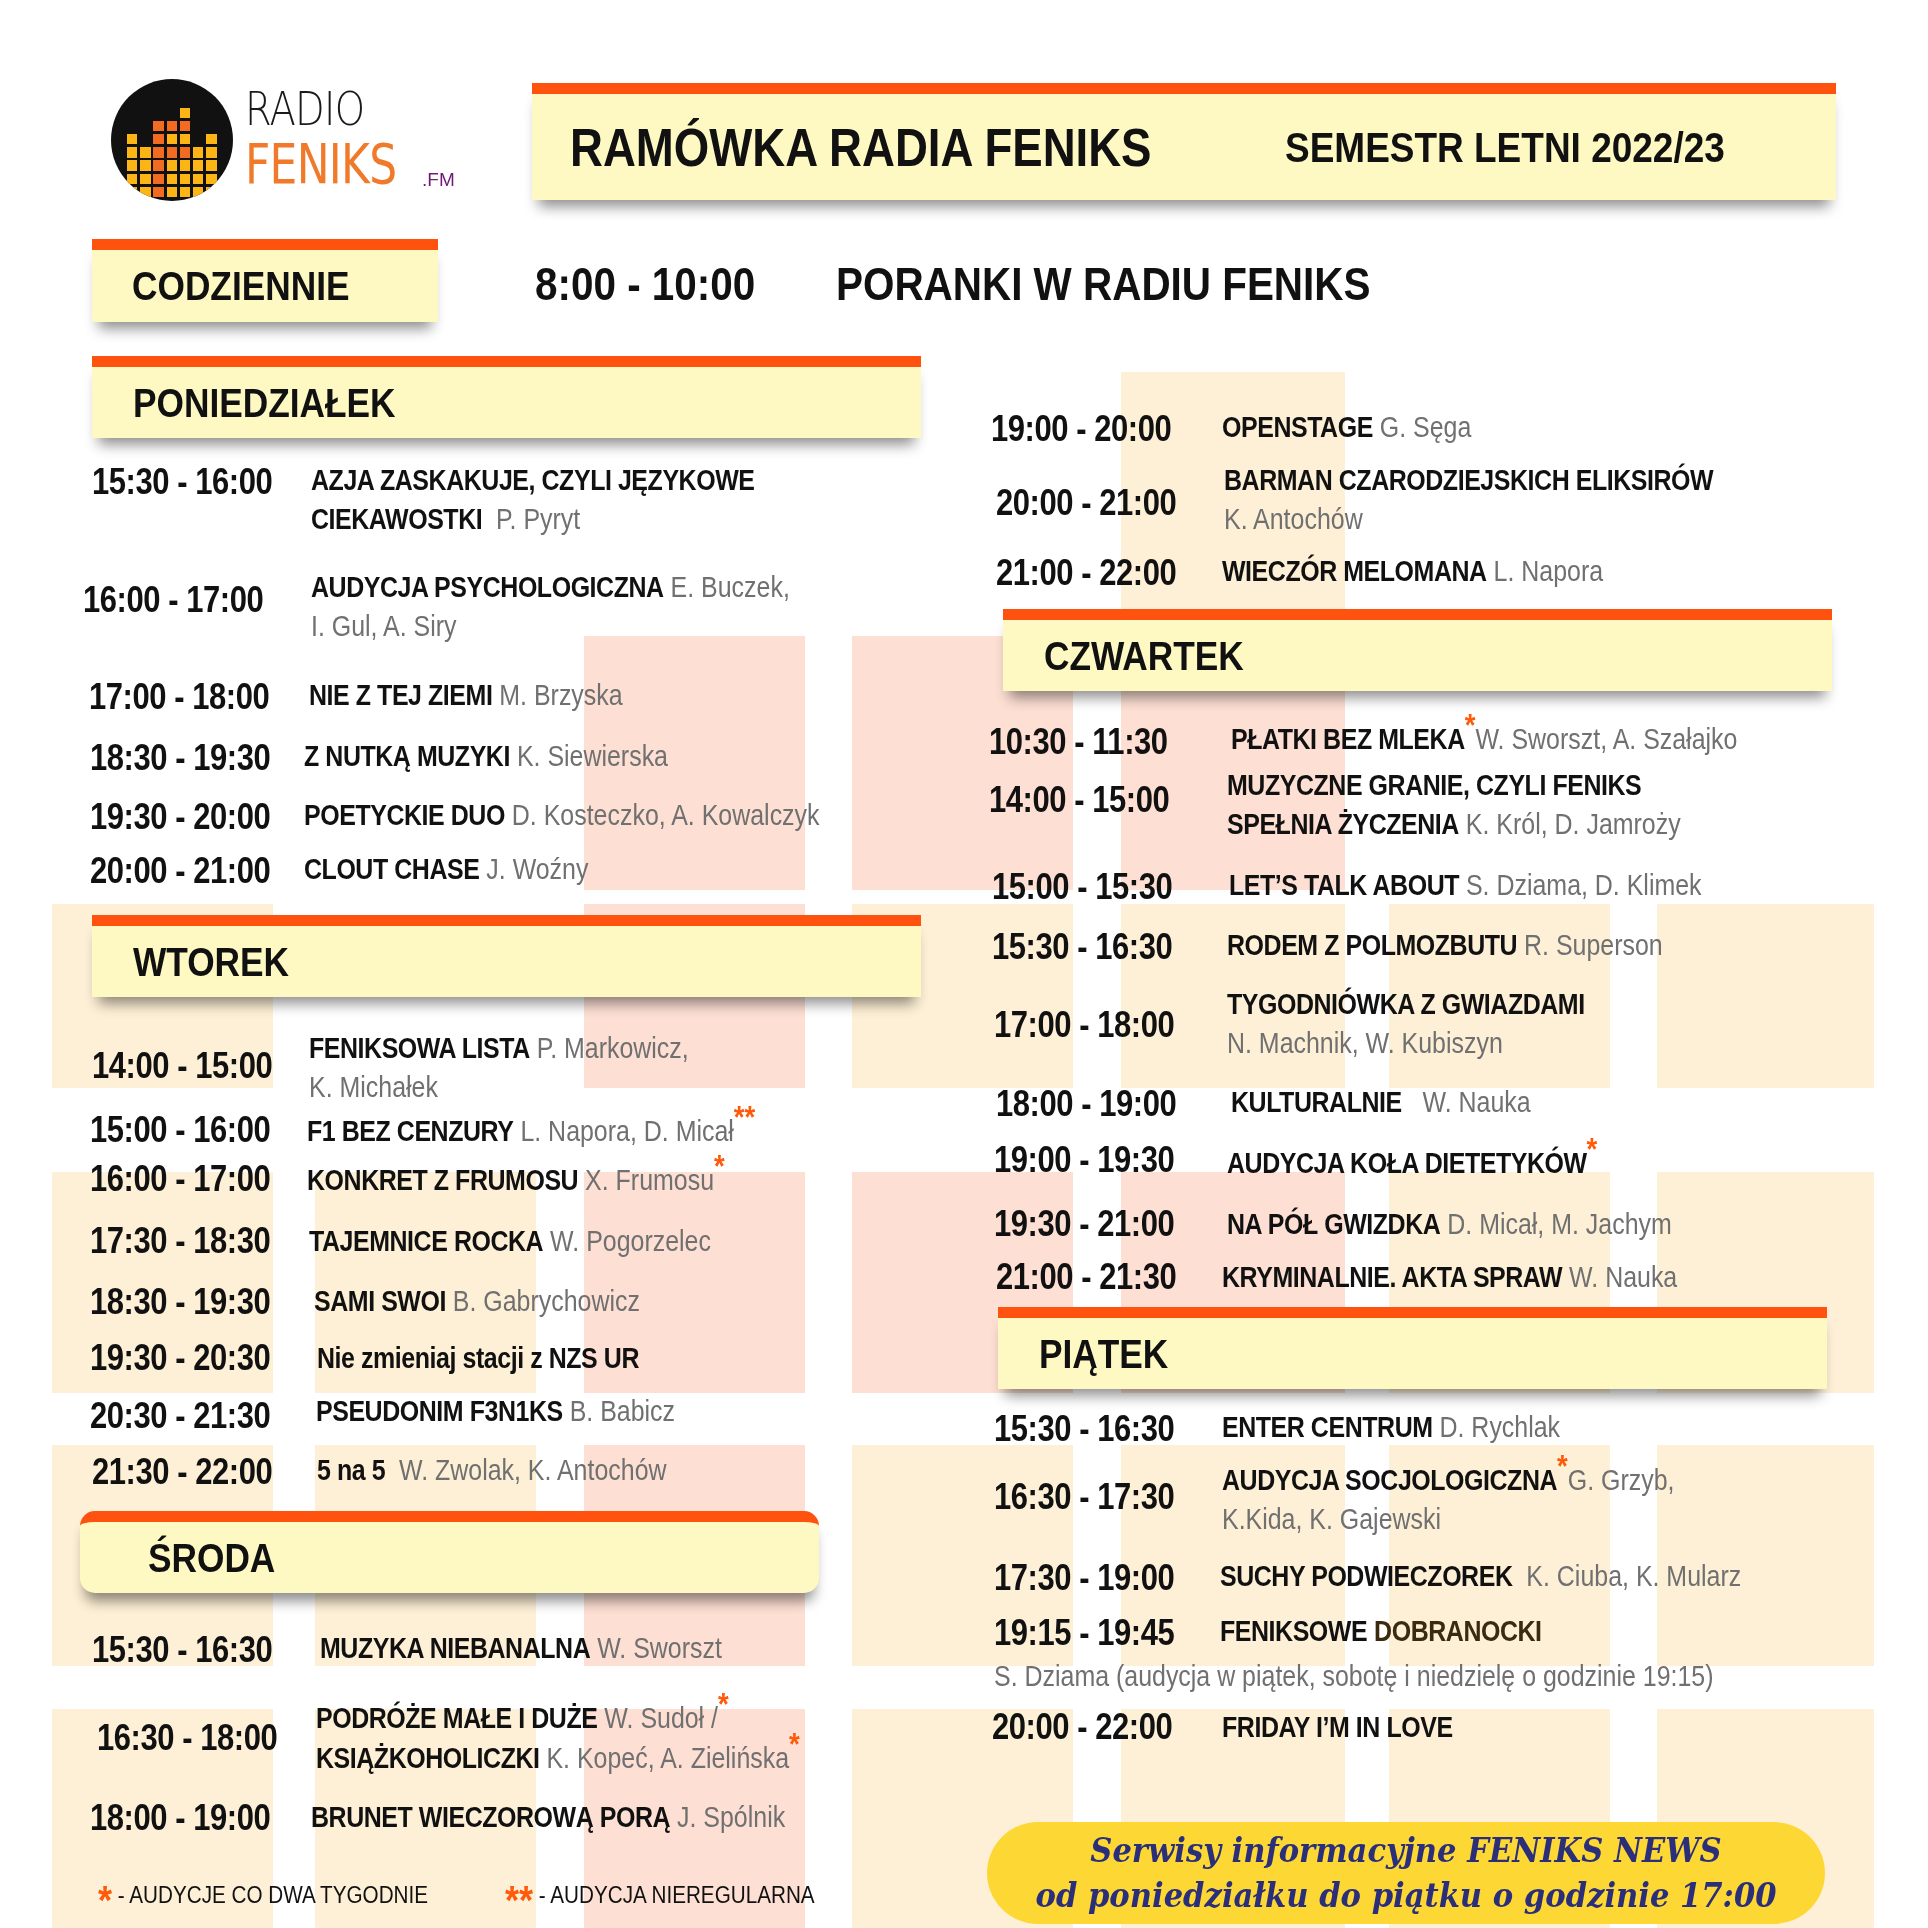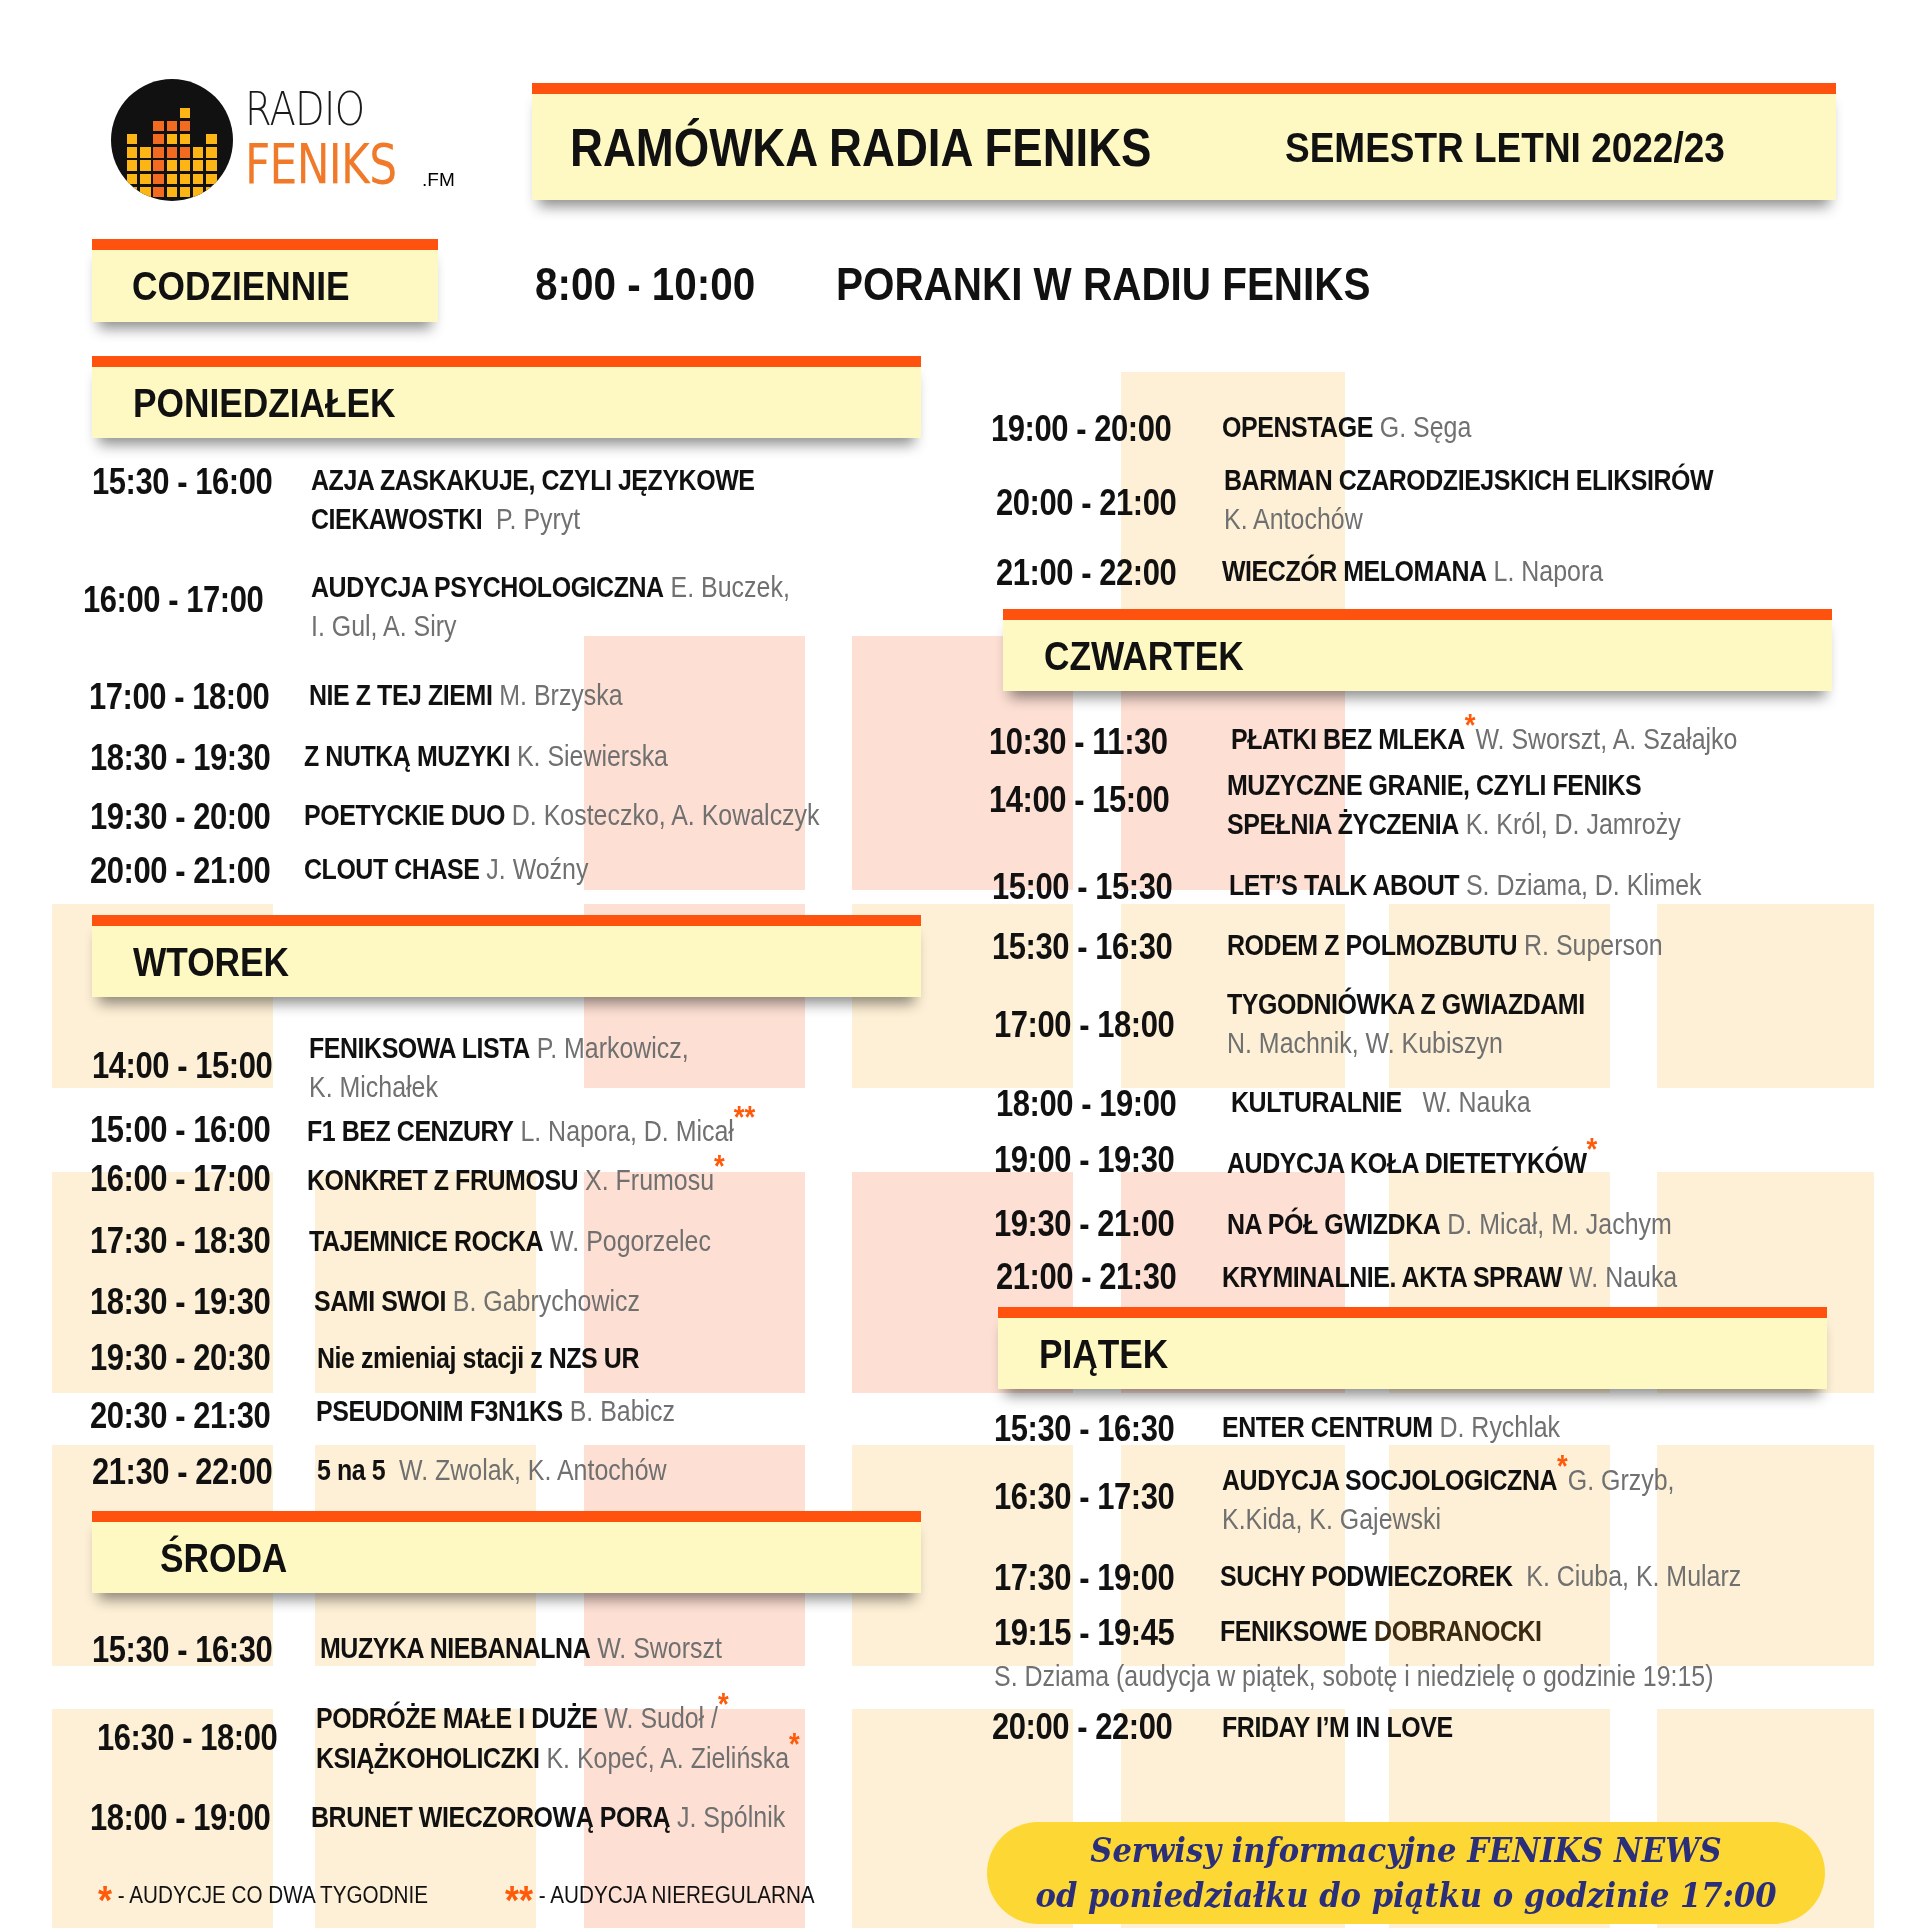--- a/index.html
+++ b/index.html
@@ -14,21 +14,21 @@
 
   
   .logo { left: 111px; top: 79px; width: 358px; height: 127px; }
   .logo-circle { position: absolute; left: 0; top: 0; width: 122px; height: 122px; border-radius: 50%; background: #111; overflow: hidden; }
   .eq { position: absolute; left: 16px; bottom: 3.8px; display: flex; gap: 2.8px; align-items: flex-end; }
   .eq-col { display: flex; flex-direction: column-reverse; gap: 2.8px; }
   .eq-cell { width: 10.4px; height: 10.4px; background: #FDB515; }
   .eq-cell.o { background: #F26B21; }
   .logo-radio { position: absolute; left: 134px; top: 1.9px; font-size: 47px; letter-spacing: -0.9px; color: #1a1a1a; font-family: "DejaVu Sans", sans-serif; font-weight: 300; transform: scaleX(0.82); transform-origin: left; }
   .logo-feniks { position: absolute; left: 134px; top: 53px; font-size: 55px; color: #F07A2A; font-family: "DejaVu Sans", sans-serif; letter-spacing: -0.9px; transform: scaleX(0.80); transform-origin: left; }
-  .logo-fm { position: absolute; left: 311px; top: 90px; font-size: 19px; color: #000000; }
+  .logo-fm { position: absolute; left: 311px; top: 90px; font-size: 19px; color: #701a75; }
 
   
   .bar { position: absolute; z-index: 3; background: #fef9c3; border-top: 11.3px solid #FF520E; box-shadow: 0 13px 13px -5.6px rgba(0,0,0,0.45); }
   .bar-title { position: absolute; top: 50%; transform: translateY(-50%) scaleX(0.86); transform-origin: left center; font-family: "Liberation Sans", sans-serif; font-weight: bold; color: #111; white-space: nowrap; }
 
   .title-bar { left: 532px; top: 83px; width: 1304px; height: 117px; }
   .title-main { left: 38px; font-size: 53px; }
   .title-sub { left: 753px; font-size: 43px; }
 
   .daily-bar { left: 92px; top: 239px; width: 346px; height: 83px; }
@@ -212,21 +212,21 @@
   <div class="layer time" style="left:90px;top:1337px;">19:30 - 20:30</div>
   <div class="entry" style="left:317px;top:1339px;"><span class="show">Nie zmieniaj stacji z NZS UR</span></div>
 
   <div class="layer time" style="left:90px;top:1395px;">20:30 - 21:30</div>
   <div class="entry" style="left:316px;top:1392px;"><span class="show">PSEUDONIM F3N1KS</span> <span class="host">B. Babicz</span></div>
 
   <div class="layer time" style="left:92px;top:1451px;">21:30 - 22:00</div>
   <div class="entry" style="left:317px;top:1451px;"><span class="show">5 na 5</span> &nbsp;<span class="host">W. Zwolak, K. Antochów</span></div>
 </div>
 
-<div class="bar day-bar" style="left:92px;top:1511px;width:829px;height:82px;">
+<div class="bar day-bar" style="left:80px;top:1511px;width:739px;height:82px;border-radius:15px;">
   <div class="bar-title" style="left:68px;">ŚRODA</div>
 </div>
 <div>
   <div class="layer time" style="left:92px;top:1629px;">15:30 - 16:30</div>
   <div class="entry" style="left:320px;top:1629px;"><span class="show">MUZYKA NIEBANALNA</span> <span class="host">W. Sworszt</span></div>
 
   <div class="layer time" style="left:97px;top:1717px;">16:30 - 18:00</div>
   <div class="entry" style="left:316px;top:1698px;">
     <div><span class="show">PODRÓŻE MAŁE I DUŻE</span> <span class="host">W. Sudoł /</span><span class="star">*</span></div>
     <div><span class="show">KSIĄŻKOHOLICZKI</span> <span class="host">K. Kopeć, A. Zielińska</span><span class="star">*</span></div>

